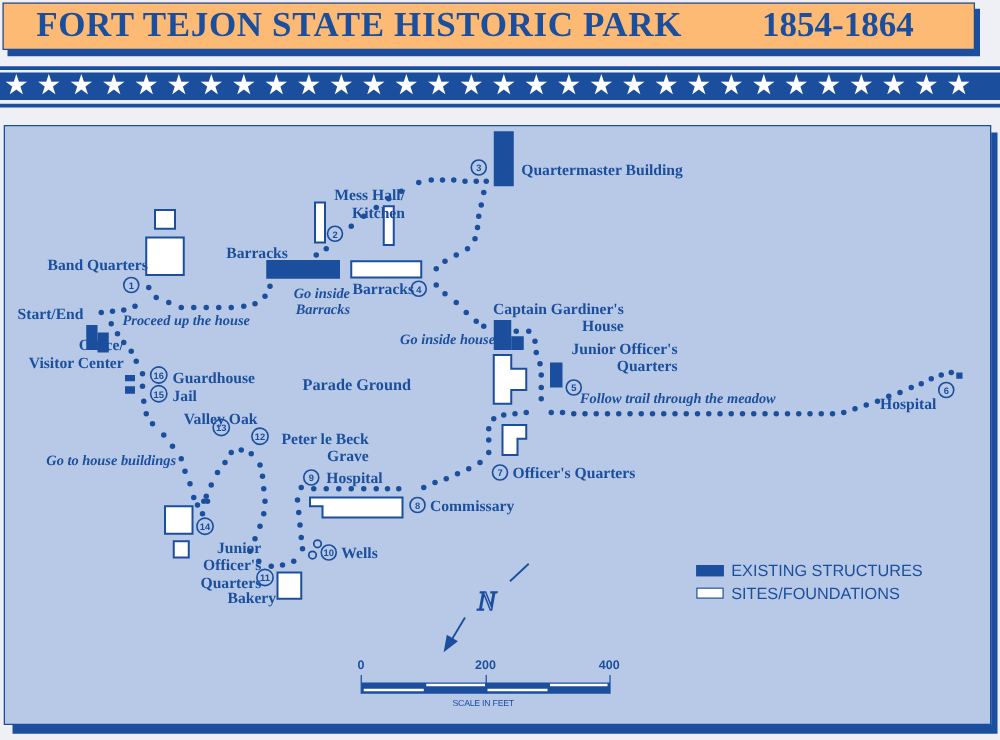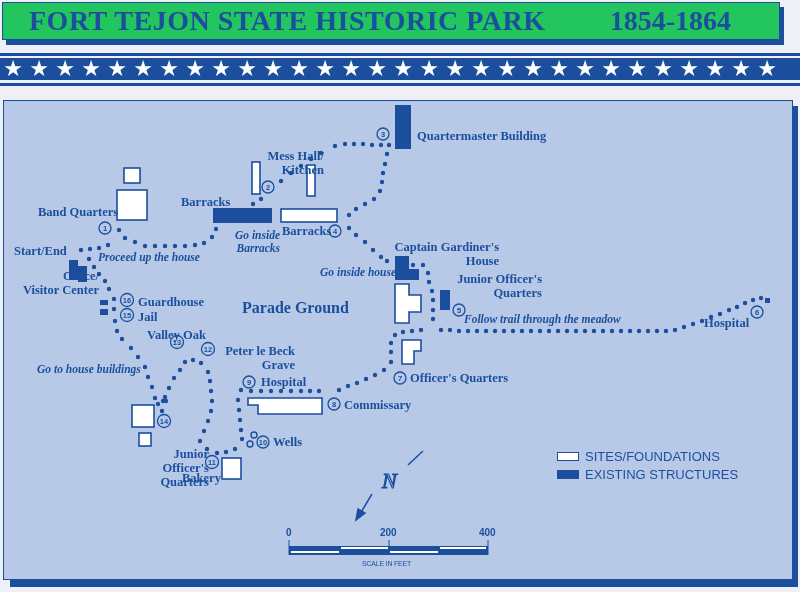--- a/index.html
+++ b/index.html
@@ -4,21 +4,21 @@
 <style>
   html, body { margin:0; padding:0; }
   body {
     width:800px; height:592px; position:relative; overflow:hidden;
     background:#eef0f6;
     font-family:"Liberation Serif", "DejaVu Serif", serif;
   }
   .title-shadow { position:absolute; left:6px; top:7px; width:778px; height:38px; background:#1b4f9e; }
   .title-box {
     position:absolute; left:2px; top:2px; width:778px; height:38px;
-    background:#22c55e; border:1px solid #1b4f9e; box-sizing:border-box;
+    background:#fdba74; border:1px solid #1b4f9e; box-sizing:border-box;
     display:flex; align-items:center;
   }
   .title-text {
     color:#1b4f9e; font-weight:bold; font-size:28px; letter-spacing:0.5px;
     margin-left:26px; white-space:pre;
   }
   .title-years { color:#1b4f9e; font-weight:bold; font-size:28px; margin-left:auto; margin-right:48px; }
   .stars-band {
     position:absolute; left:0; top:53px; width:800px; height:34px;
   }
@@ -28,21 +28,21 @@
   .star { display:inline-block; color:#ffffff; font-size:22px; line-height:22px; width:26px; text-align:center; font-family:"DejaVu Sans", sans-serif; }
   .map-shadow { position:absolute; left:10px; top:106px; width:788px; height:481px; background:#1b4f9e; }
   .map {
     position:absolute; left:3px; top:100px; width:790px; height:480px;
     background:#b7c9e6; border:1px solid #1b4f9e; box-sizing:border-box;
   }
   svg.map-svg { position:absolute; left:0; top:0; }
   .lbl { position:absolute; color:#1b4f9e; font-weight:bold; font-size:12.5px; white-space:nowrap; line-height:14px; }
   .ital { position:absolute; color:#1b4f9e; font-style:italic; font-weight:bold; font-size:11.5px; white-space:nowrap; line-height:13px; }
   .center { text-align:right; }
-  .big { font-size:16px; }
+  .big { font-size:13px; }
   .legend { position:absolute; left:556px; top:446px; font-family:"Liberation Sans", sans-serif; color:#1b4f9e; font-size:13px; }
   .legend-row { display:flex; align-items:center; height:18px; }
   .sw { width:22px; height:9px; margin-right:6px; box-sizing:border-box; border:1.5px solid #1b4f9e; }
   .sw.dark { background:#1b4f9e; }
   .sw.light { background:#ffffff; }
   .scale-lbl { position:absolute; font-family:"Liberation Sans", sans-serif; color:#1b4f9e; font-weight:bold; font-size:10px; }
   .scale-cap { position:absolute; font-family:"Liberation Sans", sans-serif; color:#1b4f9e; font-size:7px; letter-spacing:-0.2px; }
 </style>
 </head>
 <body>
@@ -345,44 +345,44 @@
   <div class="lbl" style="left:143px;top:227px;">Valley Oak</div>
   <div class="lbl center" style="left:211px;top:243px;width:80px;">
     <div>Peter le Beck</div>
     <div>Grave</div>
   </div>
   <div class="lbl" style="left:700px;top:215px;">Hospital</div>
   <div class="lbl" style="left:406px;top:270px;">Officer's Quarters</div>
   <div class="lbl" style="left:257px;top:274px;">Hospital</div>
   <div class="lbl" style="left:340px;top:297px;">Commissary</div>
   <div class="lbl" style="left:269px;top:334px;">Wells</div>
-  <div class="lbl center" style="left:145px;top:330px;width:60px;margin-top:16px;">
+  <div class="lbl center" style="left:145px;top:330px;width:60px;">
     <div>Junior</div>
     <div>Officer's</div>
     <div>Quarters</div>
   </div>
   <div class="lbl" style="left:178px;top:370px;">Bakery</div>
 
   <div class="ital" style="left:94px;top:150px;">Proceed up the house</div>
   <div class="ital center" style="left:216px;top:128px;width:60px;">
     <div>Go inside</div>
     <div>Barracks</div>
   </div>
   <div class="ital" style="left:316px;top:165px;">Go inside house</div>
   <div class="ital" style="left:460px;top:212px;">Follow trail through the meadow</div>
   <div class="ital" style="left:33px;top:262px;">Go to house buildings</div>
 
   <div class="legend" style="left:553px;top:346px;">
     <div class="legend-row">
+      <span class="sw dark"></span>
+      <span>EXISTING STRUCTURES</span>
+    </div>
+    <div class="legend-row">
       <span class="sw light"></span>
       <span>SITES/FOUNDATIONS</span>
-    </div>
-    <div class="legend-row">
-      <span class="sw dark"></span>
-      <span>EXISTING STRUCTURES</span>
     </div>
   </div>
 
   <div class="scale-lbl" style="left:282px;top:426px;">0</div>
   <div class="scale-lbl" style="left:376px;top:426px;">200</div>
   <div class="scale-lbl" style="left:475px;top:426px;">400</div>
   <div class="scale-cap" style="left:358px;top:459px;">SCALE IN FEET</div>
 </div>
 
 </body></html>

